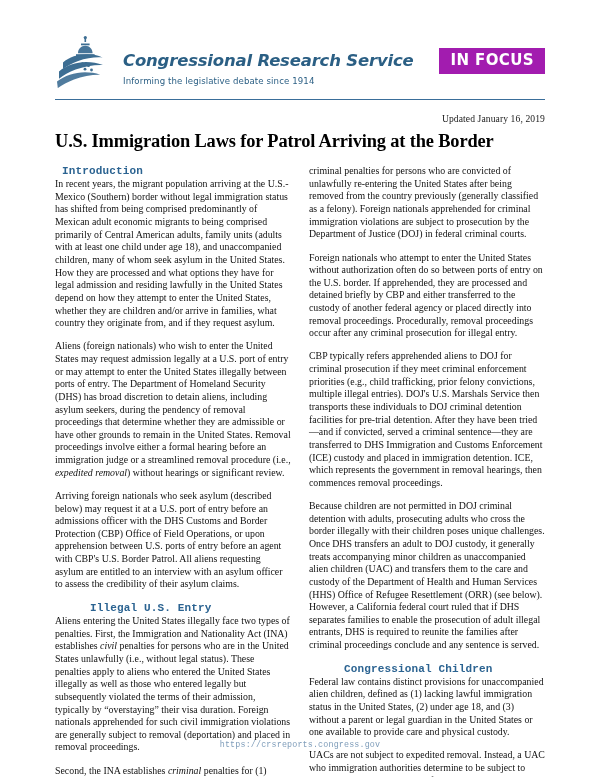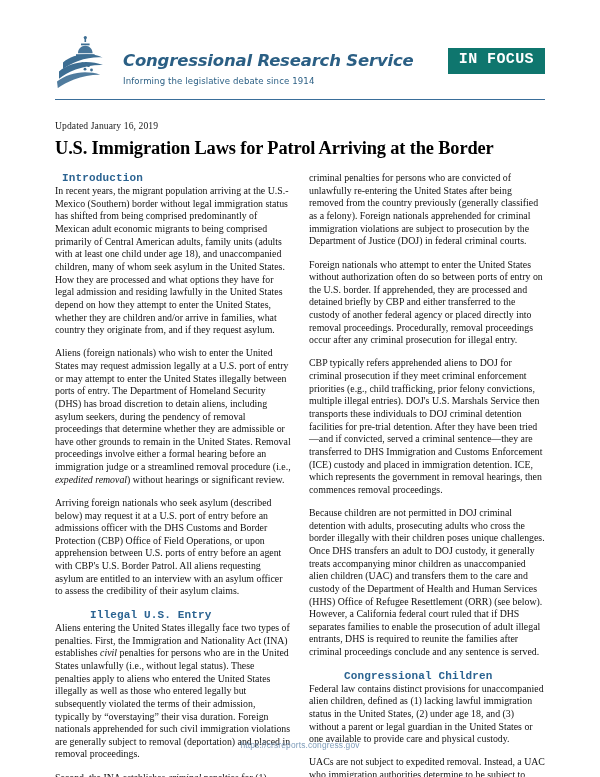--- a/index.html
+++ b/index.html
@@ -73,22 +73,23 @@
     padding: 4px 11px 5px 11px;
     line-height: 1.1;
   }
   .rule {
     border-top: 1.4px solid #3a6e9a;
     margin-top: 11px;
   }
 
   
   .updated-line {
+    text-align: right;
     font-size: 9.6px;
-    margin-top: 20px;
+    margin-top: 13px;
     color: #1a1a1a;
     letter-spacing: 0.1px;
   }
   .doc-title {
     font-size: 18.4px;
     font-weight: bold;
     letter-spacing: -0.15px;
     margin-top: 7px;
     line-height: 1.15;
     color: #000000;
@@ -124,21 +125,21 @@
   .col > p.body-text:first-of-type { margin-top: 0; }
   em { font-style: italic; }
 
   
   .footer-link {
     position: absolute;
     left: 0;
     right: 0;
     bottom: 27px;
     text-align: center;
-    font-family: Liberation Sans, sans-serif;
+    font-family: Liberation Mono, monospace;
     font-size: 8.4px;
     color: #7f9dba;
     letter-spacing: 0.15px;
     margin-top: 31px;
   }
 </style>
 </head>
 <body>
 
 <div class="page">
@@ -162,21 +163,21 @@
           <circle cx="36.5" cy="34" r="1.4"></circle>
         </g>
       </svg>
     </span>
 
     <span class="brand-block">
       <span class="brand-name">Congressional Research Service</span>
       <span class="brand-tagline">Informing the legislative debate since 1914</span>
     </span>
 
-    <span class="infocus-badge" style="background: #0f766e; font-family: Liberation Mono, monospace;">IN FOCUS</span>
+    <span class="infocus-badge" style="background: #a21caf;">IN FOCUS</span>
   </div>
 
   <div class="rule" style="border-top-color: rgb(58, 110, 154);"></div>
 
   <div class="updated-line">Updated January 16, 2019</div>
   <h1 class="doc-title">U.S. Immigration Laws for Patrol Arriving at the Border</h1>
 
   <div class="columns">
     <div class="col" id="col-left">
         <div class="section-head" style="color: rgb(43, 99, 145);">Introduction</div>

